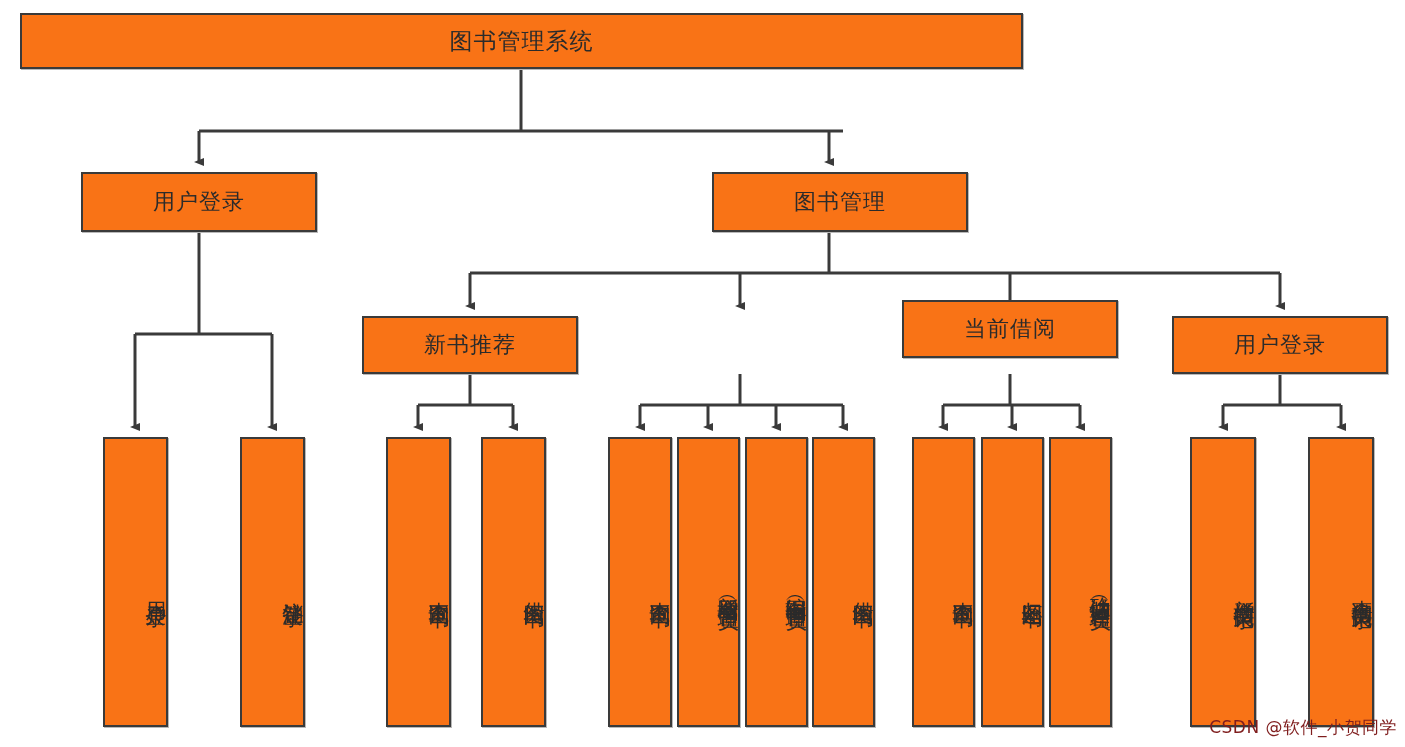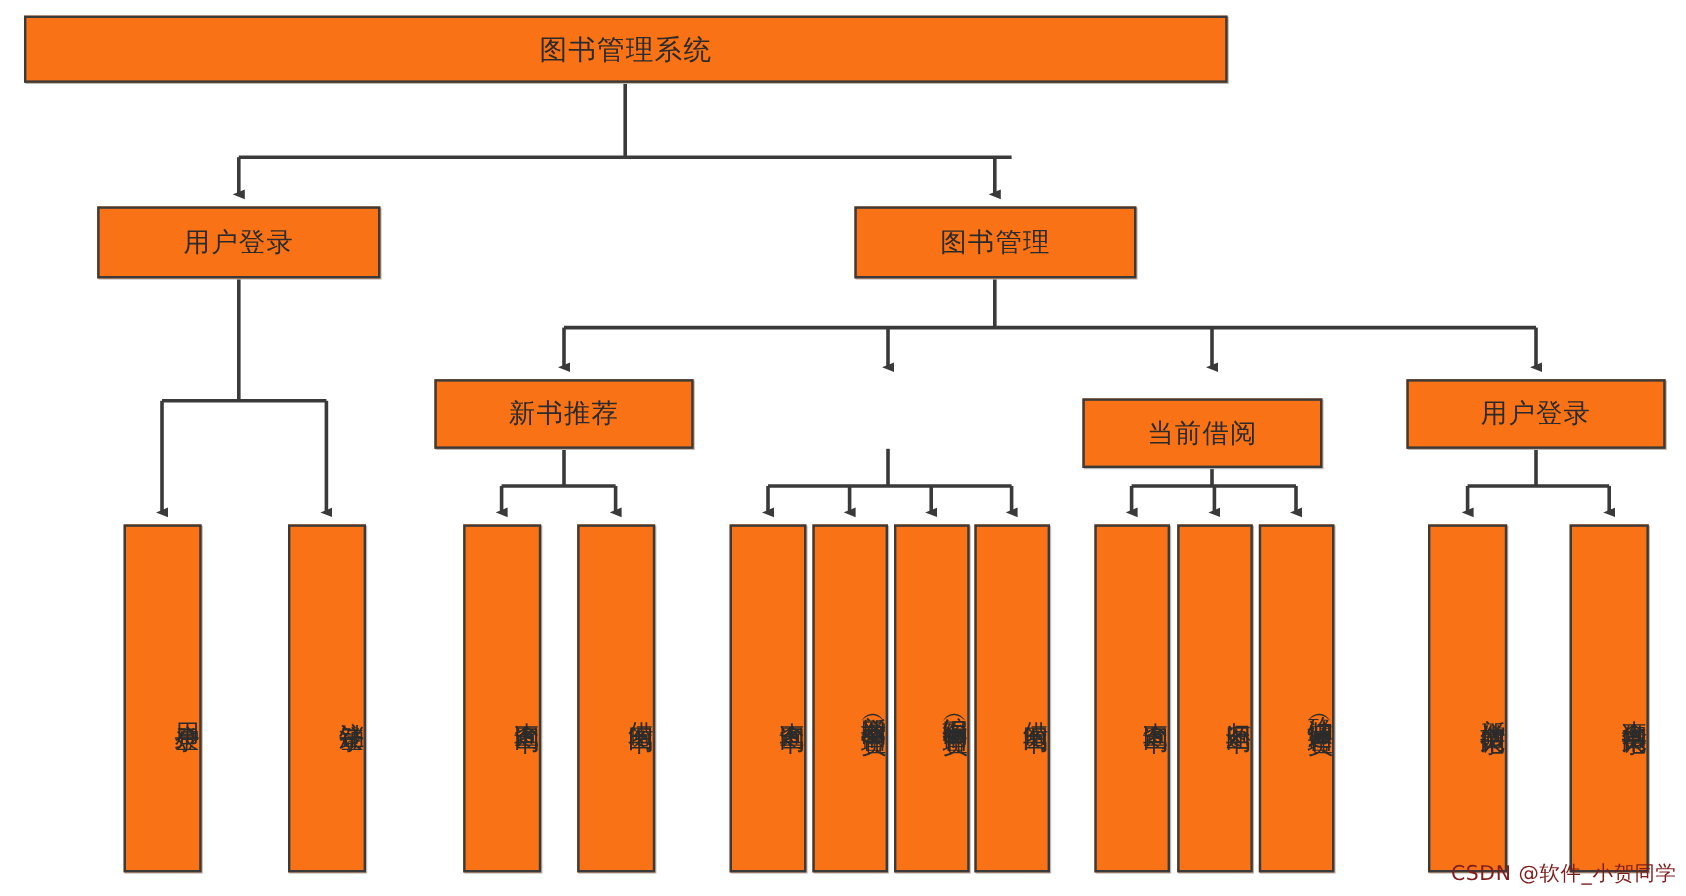--- a/index.html
+++ b/index.html
@@ -121,24 +121,24 @@
       <path d="M1280,374 L1280,405"></path>
       <path d="M1223,405 L1341,405"></path>
       <path d="M1223,405 L1223,427" marker-end="url(#arrow)"></path>
       <path d="M1341,405 L1341,427" marker-end="url(#arrow)"></path>
     </g>
   </svg>
 
   <div class="node h root" style="left:20px;top:13px;width:1003px;height:56px;">图书管理系统</div>
 
   <div class="node h" style="left:81px;top:172px;width:236px;height:60px;">用户登录</div>
-  <div class="node h" style="left:712px;top:172px;width:235px;height:60px;">图书管理</div>
+  <div class="node h" style="left:712px;top:172px;width:256px;height:60px;">图书管理</div>
 
   <div class="node h" style="left:362px;top:316px;width:216px;height:58px;">新书推荐</div>
-  <div class="node h" style="left:902px;top:332px;width:200px;height:58px;">当前借阅</div>
+  <div class="node h" style="left:902px;top:300px;width:216px;height:58px;">当前借阅</div>
   <div class="node h" style="left:1172px;top:316px;width:216px;height:58px;">用户登录</div>
 
   <div class="node v" style="left:103px;top:437px;width:65px;height:290px;">
       <span>用户登录</span>
     </div>
   <div class="node v" style="left:240px;top:437px;width:65px;height:290px;">
       <span>注销登录</span>
     </div>
 
   <div class="node v" style="left:386px;top:437px;width:65px;height:290px;">

